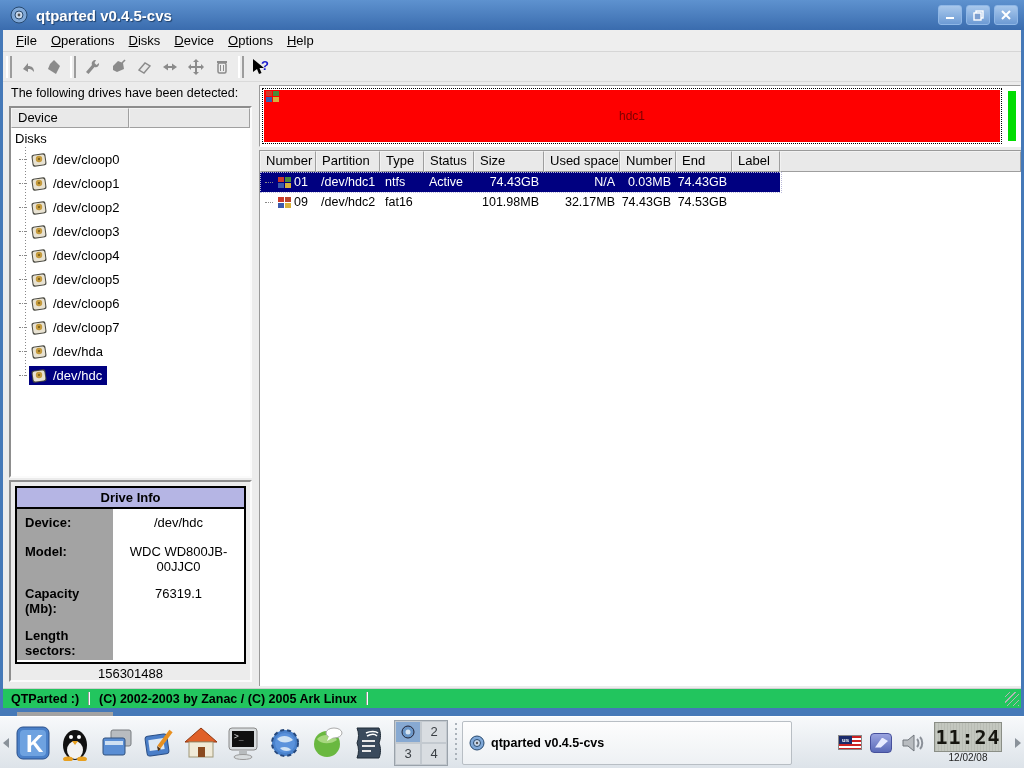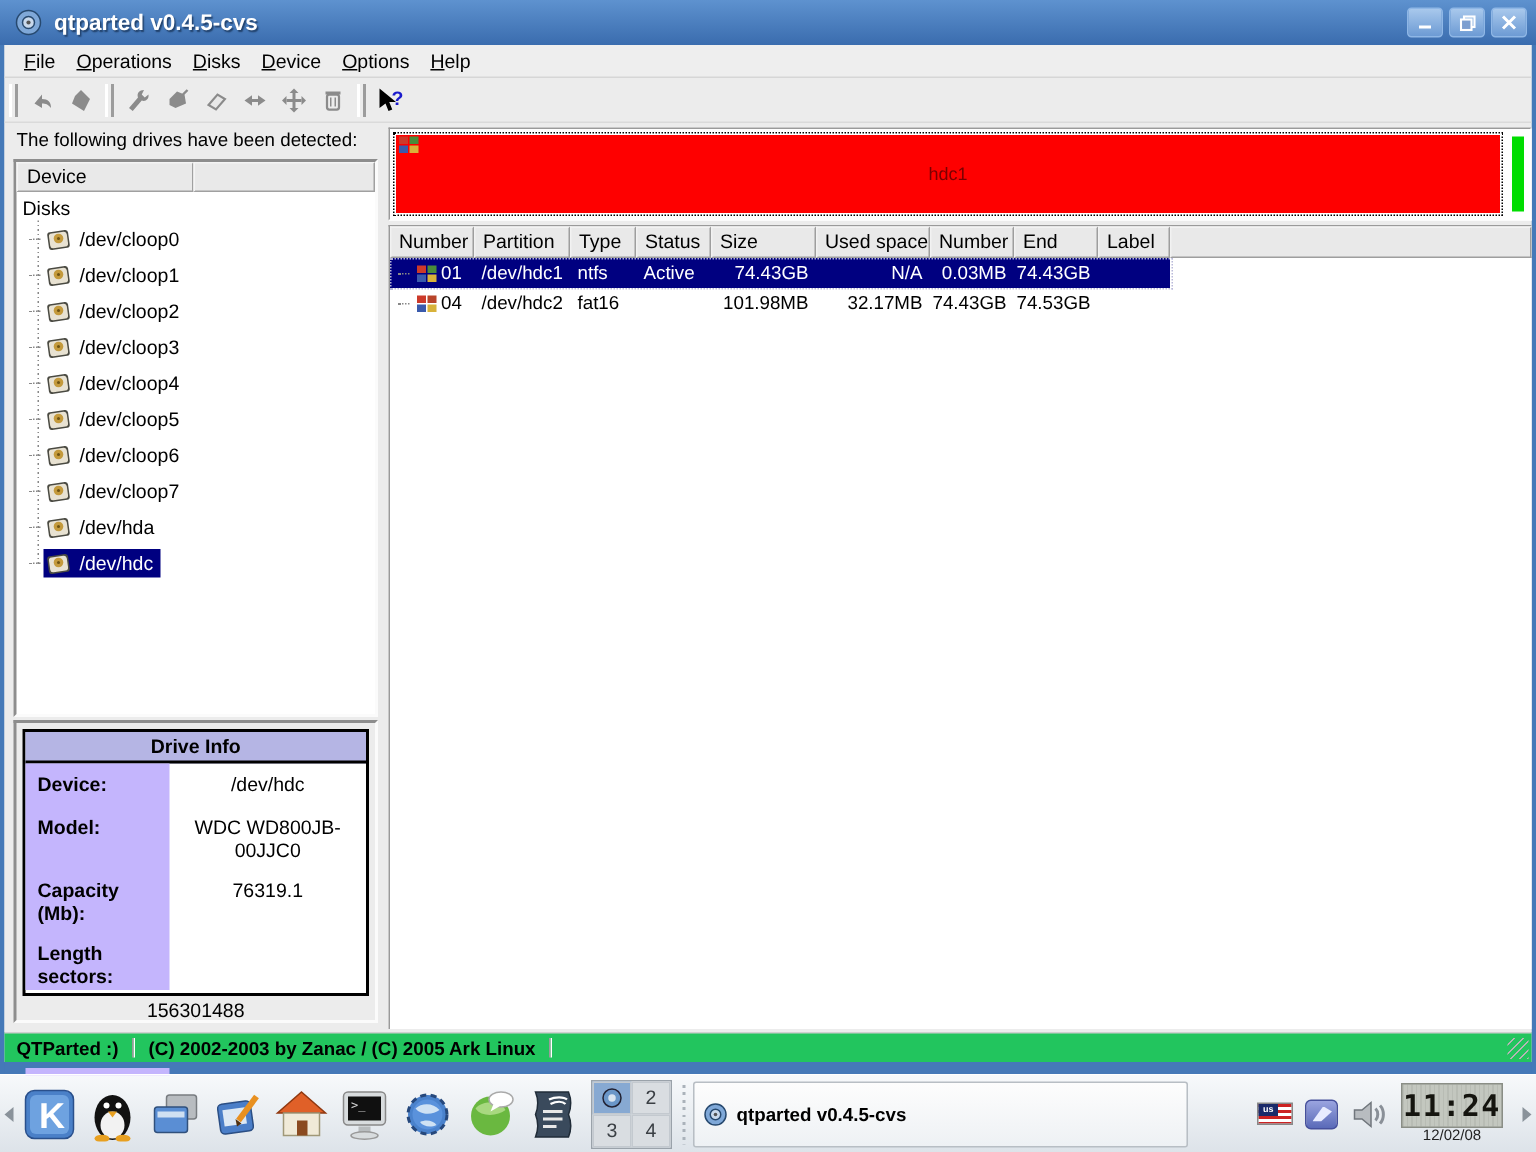--- a/index.html
+++ b/index.html
@@ -46,21 +46,21 @@
   .connector { width:8px; border-top:1px dotted #888; margin-right:2px; }
   .sel-wrap { display:inline-flex; align-items:center; gap:5px; padding:2px 5px 2px 2px; }
   .tree-item.selected .sel-wrap { background:#000080; color:#fff; }
   .disk-icon { width:17px; height:15px; }
 
   .driveinfo-frame { position:absolute; left:6px; top:398px; width:243px; height:202px; background:#ececec;
           border-top:2px solid #8d8d8d; border-left:2px solid #8d8d8d; border-right:2px solid #fbfbfb; border-bottom:2px solid #fbfbfb; padding:4px; }
   .di-table { border:2px solid #000; height:178px; background:#fff; }
   .di-title { background:#b5b5e4; border-bottom:2px solid #000; text-align:center; font-weight:bold; font-size:13px; padding:2px 0; }
   .di-row { display:flex; font-size:13px; }
-  .di-label { width:96px; background:#c4b5fd; font-weight:bold; padding:6px 4px 2px 8px; }
+  .di-label { width:96px; background:#a3a3a3; font-weight:bold; padding:6px 4px 2px 8px; }
   .di-value { flex:1; text-align:center; padding:6px 2px 2px 2px; }
 
   
   .chart-frame { position:absolute; left:256px; top:3px; width:762px; height:62px; background:#fff;
           border-top:1px solid #9a9a9a; border-left:1px solid #9a9a9a; border-right:1px solid #fff; border-bottom:1px solid #fff;
           display:flex; align-items:stretch; padding:2px; }
   .part-main { flex:1; border:1px dotted #000; position:relative; display:flex; align-items:center; justify-content:center; }
   .part-main-fill { position:absolute; inset:1px; }
   .part-label { position:relative; font-size:12px; color:#7a0000; }
   .part-flag { position:absolute; left:3px; top:2px; }
@@ -434,21 +434,21 @@
 
         <div class="pt-grid pt-row">
           <span class="cell num">
               <span class="connector"></span>
               <span class="winflag">
                 <i style="background:#cc3a2a;"></i>
                 <i style="background:#b8442a;"></i>
                 <i style="background:#3a5aac;"></i>
                 <i style="background:#d8b23a;"></i>
               </span>
-              <span>04</span>
+              <span>09</span>
             </span>
           <span class="cell">/dev/hdc2</span>
           <span class="cell">fat16</span>
           <span class="cell"></span>
           <span class="cell r">101.98MB</span>
           <span class="cell r">32.17MB</span>
           <span class="cell r">74.43GB</span>
           <span class="cell r">74.53GB</span>
           <span class="cell"></span>
           <span class="cell filler"></span>

